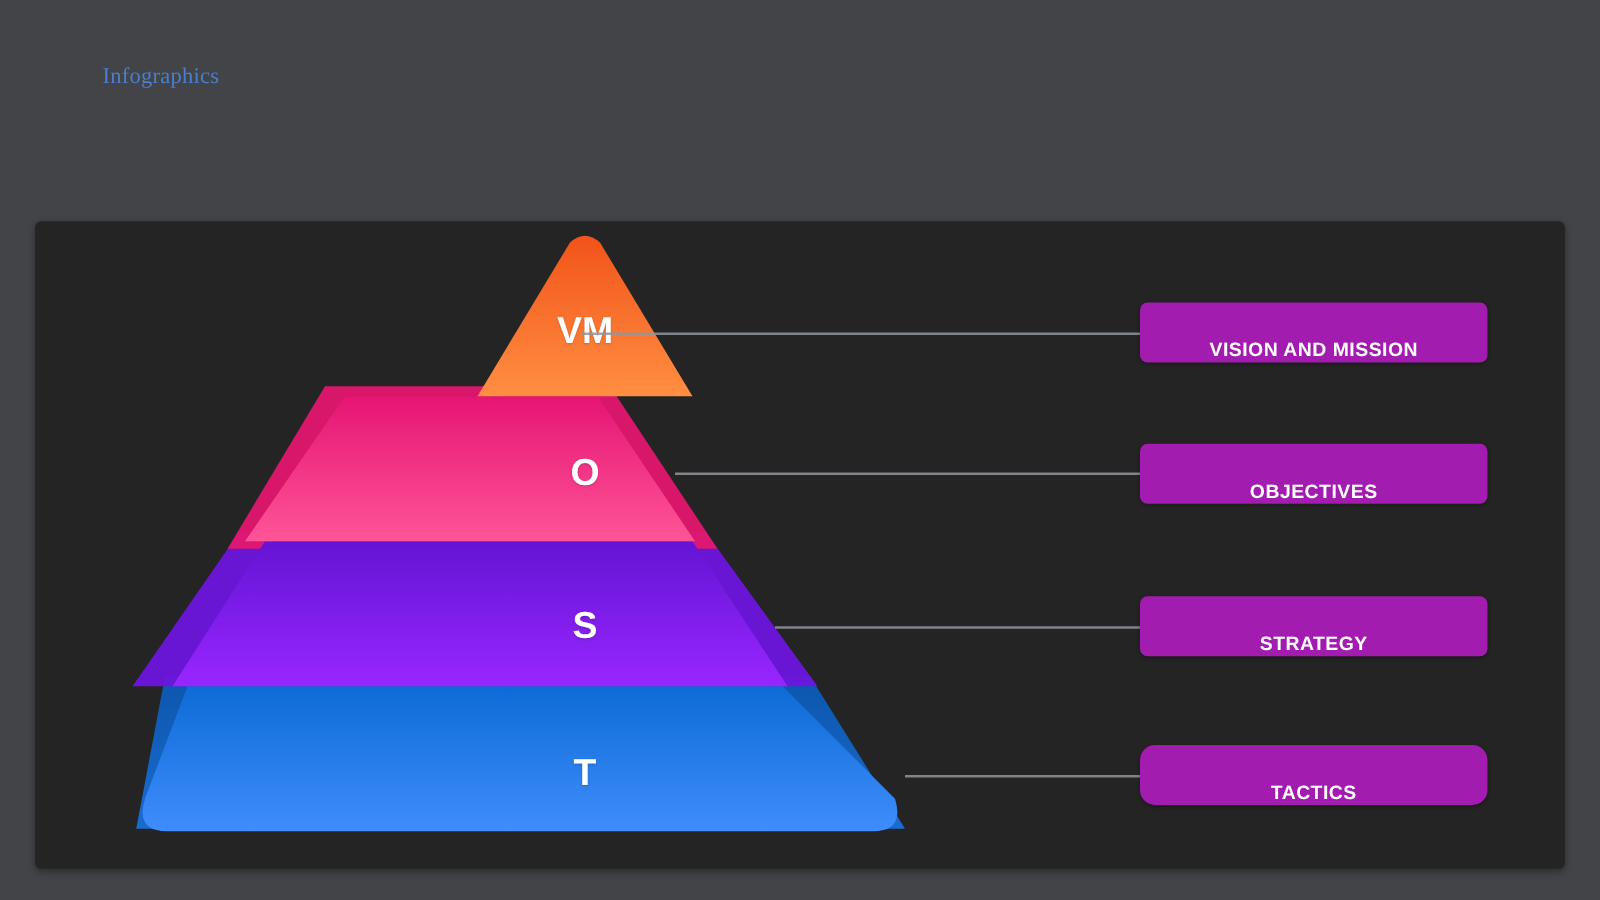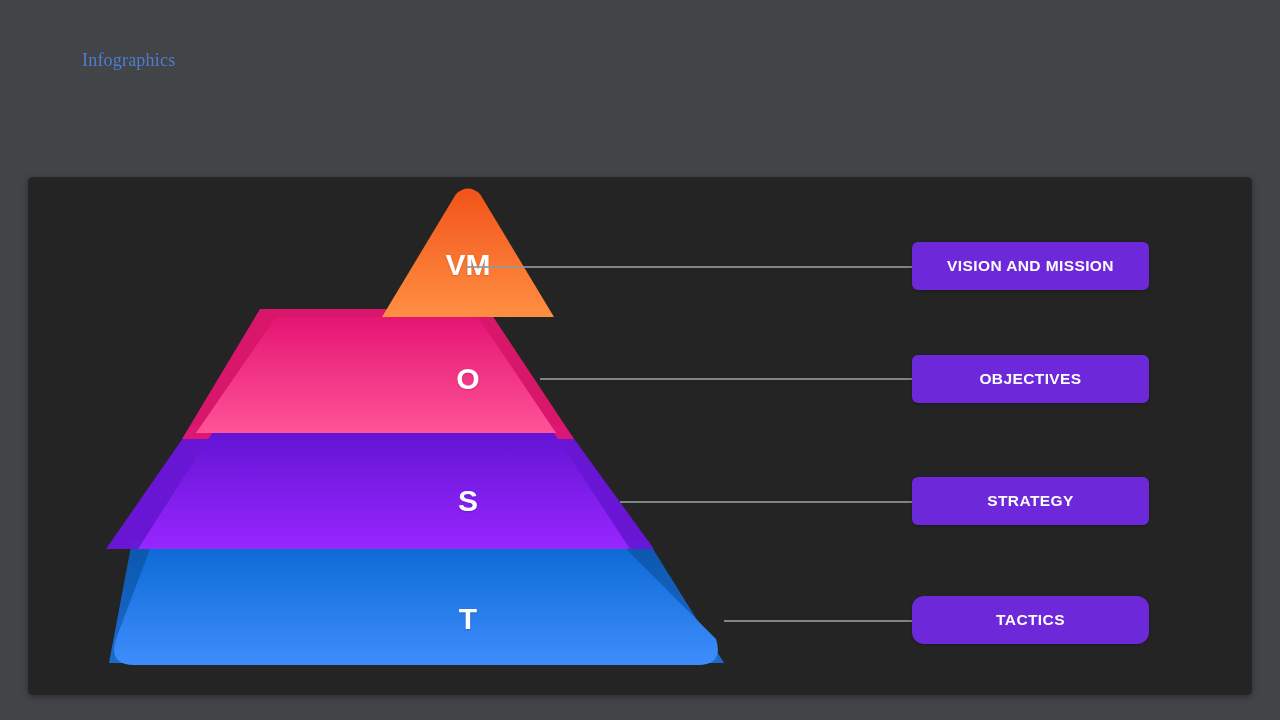--- a/index.html
+++ b/index.html
@@ -47,23 +47,23 @@
   #letter-t  { left:304px; top:425px; width:200px; font-size:30px; }
 
   
   .connector {
     position:absolute; height:2px;
     background:#8f959b; opacity:0.85;
   }
 
   
   .label-box {
-    position:absolute; left:884px; width:237px; height:48px;
-    background:#6d28d9; border-radius:6px;
-    display:flex; align-items:center; justify-content:center;
+    position:absolute; left:884px; width:278px; height:48px;
+    background:#a21caf; border-radius:6px;
+    display:flex; align-items:flex-end; justify-content:center;
     box-shadow:0 1px 3px rgba(0,0,0,0.3);
   }
   .label-box span {
     color:#ffffff; font-weight:bold; font-size:15.5px;
     letter-spacing:0.4px; font-family:"Liberation Sans", sans-serif;
     white-space:nowrap;
   }
 </style>
 </head>
 <body>

